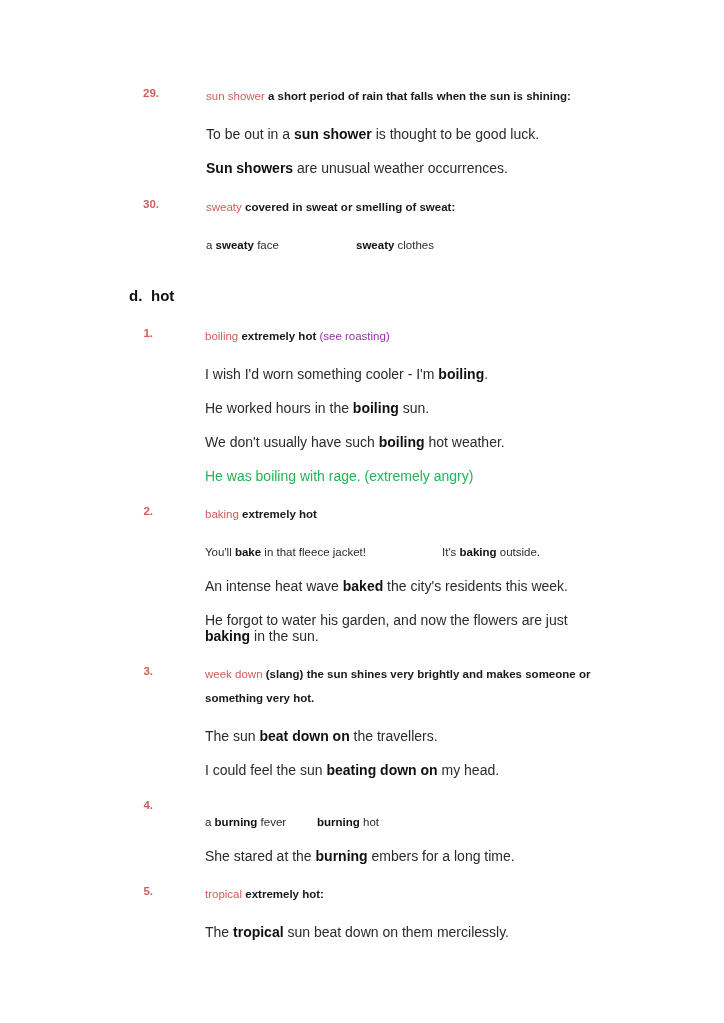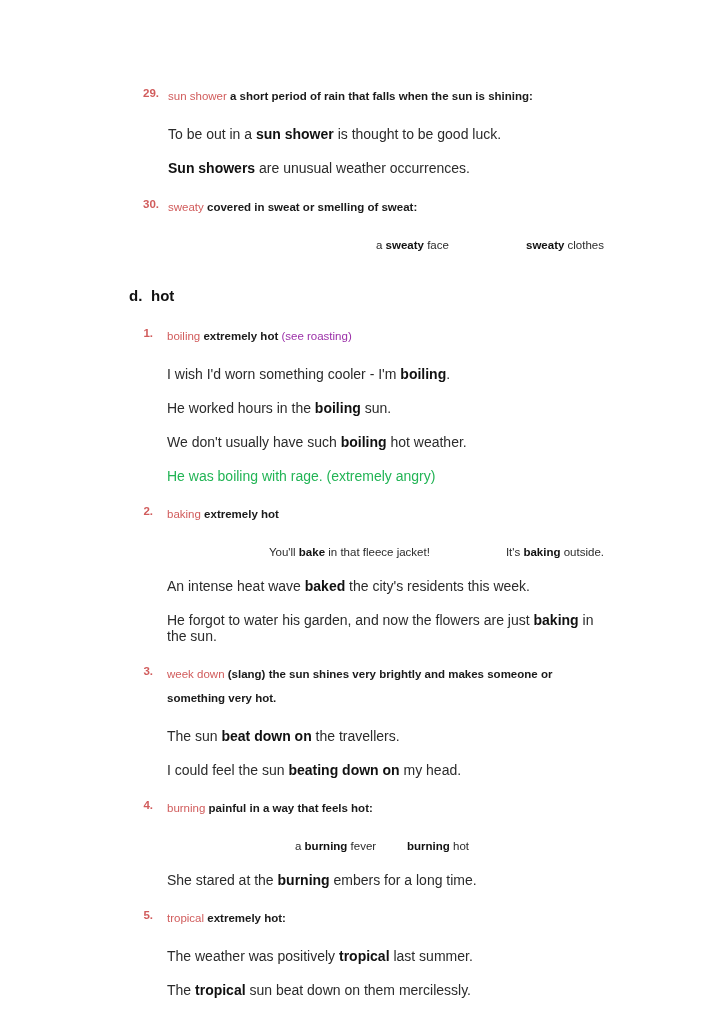--- a/index.html
+++ b/index.html
@@ -22,20 +22,21 @@
     width: 724px;
     height: 1023px;
     box-sizing: border-box;
     padding: 84px 120px 0 133px;
   }
 
   
   .entry {
     display: flex;
     align-items: flex-start;
+    gap: 38px;
   }
   .entry-num {
     flex: 0 0 auto;
     width: 26px;
     text-align: right;
     color: #d15c5c;
     font-weight: bold;
     font-size: 11.5px;
     line-height: 17px;
     padding-top: 0.5px;
@@ -77,21 +78,20 @@
   }
   .example b { color: #111111; }
   .example.idiom { color: #22b455; }
 
   .cols {
     display: flex;
     font-size: 11.5px;
     line-height: 16px;
     color: #2b2b2b;
     padding-top: 18px;
-    justify-content: flex-end;
   }
   .cols .col { flex: 0 0 auto; }
   .cols .col b { color: #111111; }
 
   
   .cols.two .col:nth-child(1) { width: 150px; }
   .cols.two-wide .col:nth-child(1) { width: 237px; }
   .cols.three .col:nth-child(1) { width: 112px; }
   .cols.three .col:nth-child(2) { width: 197px; }
 
@@ -176,31 +176,29 @@
         <div class="entry-body">
           <p class="headline"><span class="headword">week down</span> <span>(slang) the sun shines very brightly and makes someone or something very hot.</span></p>
           <p class="example">The sun <b>beat down on</b> the travellers.</p>
           <p class="example">I could feel the sun <b>beating down on</b> my head.</p>
         </div>
       </div>
       <div class="entry-gap sm"></div>
       <div class="entry sub">
         <span class="entry-num wide">4.</span>
         <div class="entry-body">
-          <p class="headline"><span class="headword">burning</span> <span>painful in a way that feels hot:</span></p>
           <div class="cols three">
             <span class="col">a <b>burning</b> fever</span>
             <span class="col"><b>burning</b> hot</span>
           </div>
           <p class="example">She stared at the <b>burning</b> embers for a long time.</p>
         </div>
       </div>
       <div class="entry-gap sm"></div>
       <div class="entry sub">
         <span class="entry-num wide">5.</span>
         <div class="entry-body">
           <p class="headline"><span class="headword">tropical</span> <span>extremely hot:</span></p>
-          <p class="example">The weather was positively <b>tropical</b> last summer.</p>
           <p class="example">The <b>tropical</b> sun beat down on them mercilessly.</p>
         </div>
       </div>
     </div>
 </div>
 
 </body></html>

